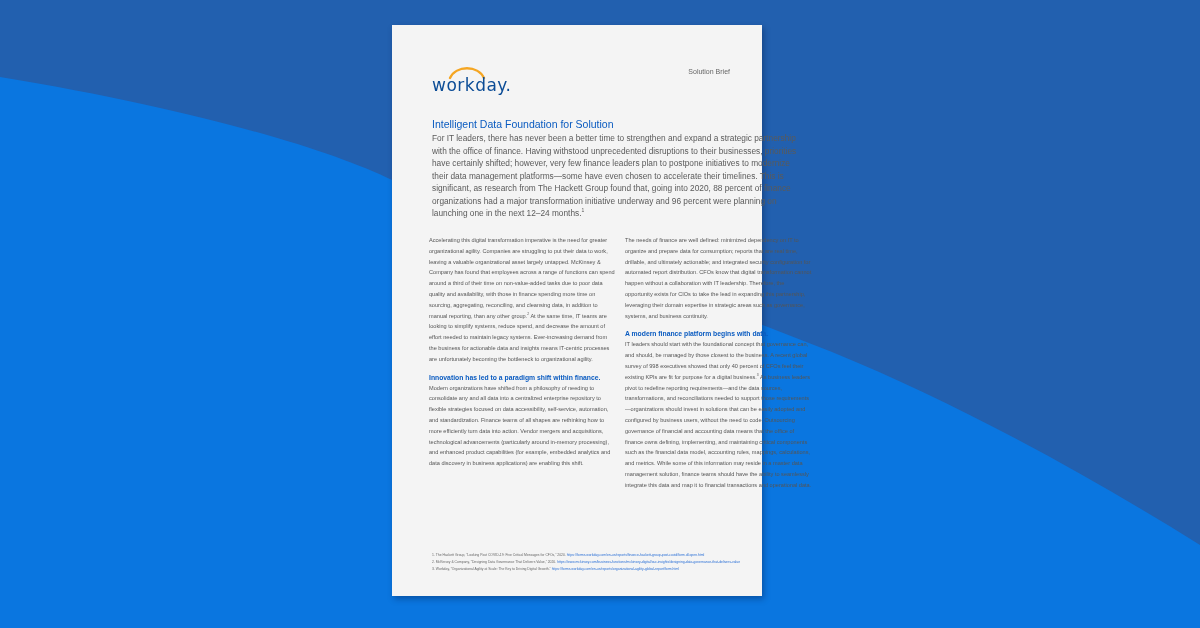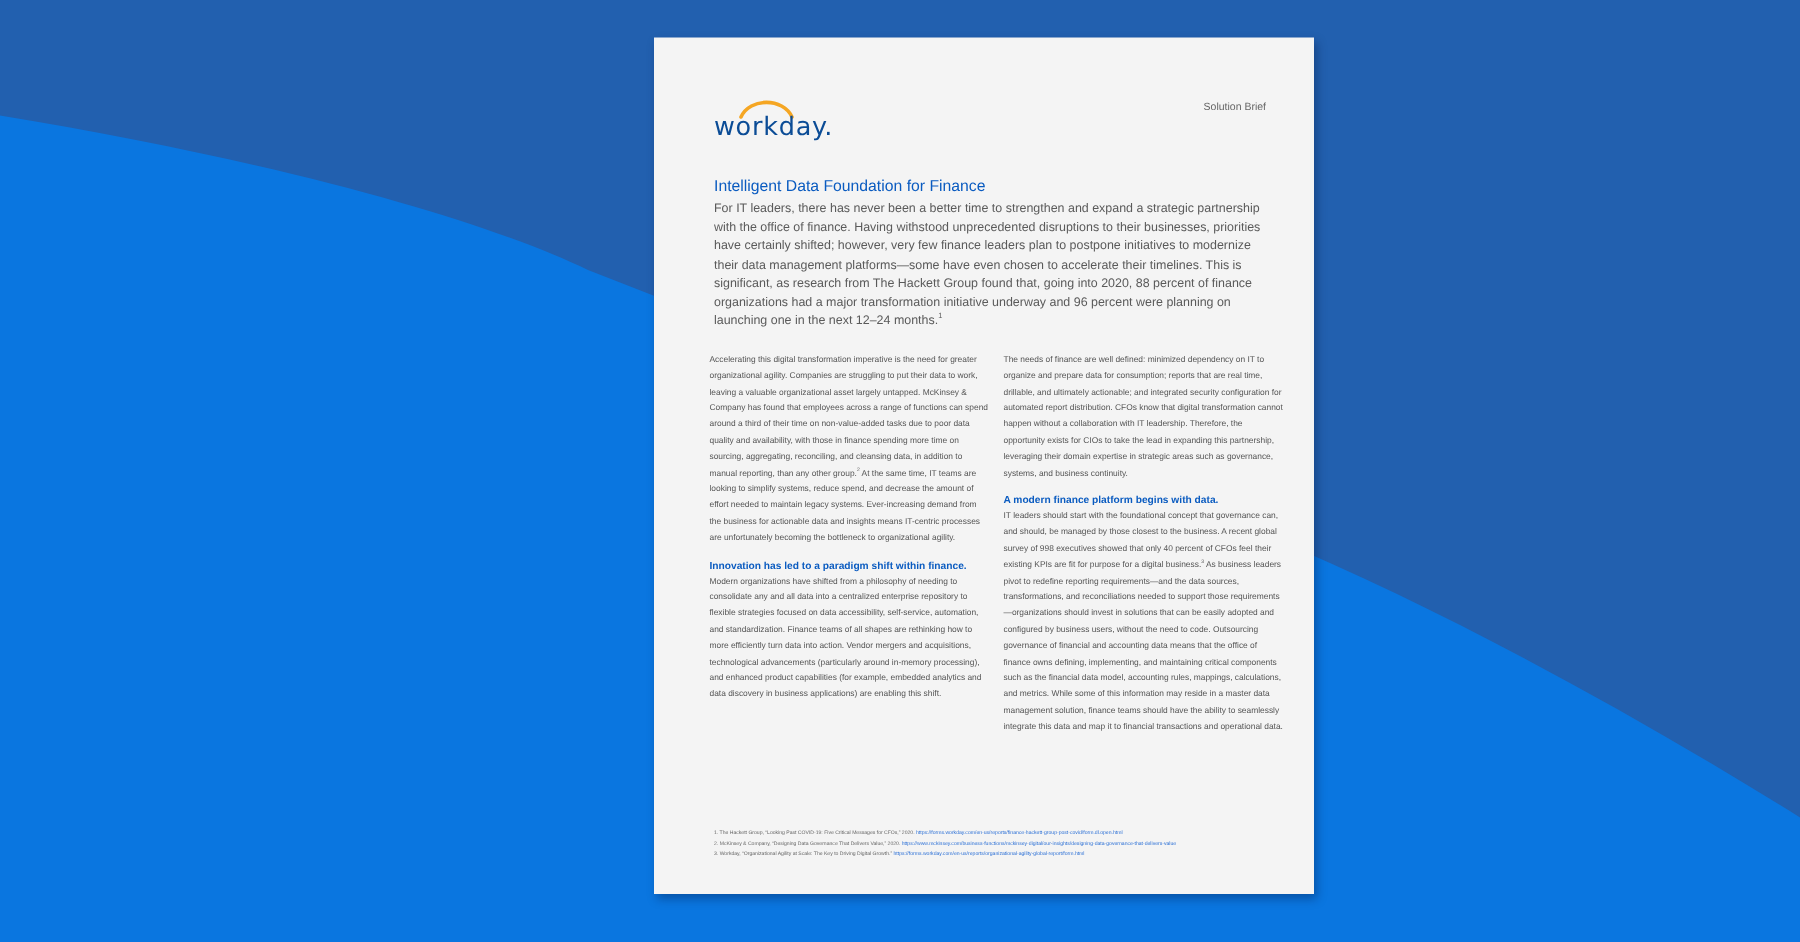--- a/index.html
+++ b/index.html
@@ -3,25 +3,24 @@
 <meta charset="utf-8">
 <style>
   html, body { margin: 0; padding: 0; }
   body {
     width: 1200px; height: 628px; overflow: hidden; position: relative;
     background: #2260AF;
     font-family: "Liberation Sans", sans-serif;
   }
   .bg-wave { position: absolute; left: 0; top: 0; width: 1200px; height: 628px; }
   .paper {
-    position: absolute; left: 392px; top: 25px; width: 440px; height: 571px;
+    position: absolute; left: 392px; top: 25px; width: 370px; height: 571px;
     background: #F4F4F4;
     box-shadow: 2px 3px 6px rgba(0, 20, 60, 0.35);
     box-sizing: border-box;
-    margin-left: 44px;
   }
   .logo { position: absolute; left: 40px; top: 36px; width: 76px; height: 34px; }
   .logo-text {
     position: absolute; left: 0; bottom: 0;
     font-family: "DejaVu Sans", sans-serif; font-size: 17px; letter-spacing: 0.5px;
     color: #0B4C96;
   }
   .doc-type {
     position: absolute; right: 32px; top: 43px;
     font-size: 7px; color: #666;
@@ -66,21 +65,21 @@
 
   <div class="logo">
     <svg width="76" height="34" viewBox="0 0 76 34" style="position:absolute;left:0;top:0;">
       <path d="M18,17 C24,4 46,4 52,17" stroke="#F5A623" stroke-width="2.4" fill="none" stroke-linecap="round"></path>
     </svg>
     <span class="logo-text">workday.</span>
   </div>
 
   <div class="doc-type">Solution Brief</div>
 
-  <h1 class="title" style="margin:0;">Intelligent Data Foundation for Finance</h1>
+  <h1 class="title" style="margin:0;">Intelligent Data Foundation for Solution</h1>
 
   <p class="intro"><span>For IT leaders, there has never been a better time to strengthen and expand a strategic partnership with the office of finance. Having withstood unprecedented disruptions to their businesses, priorities have certainly shifted; however, very few finance leaders plan to postpone initiatives to modernize their data management platforms—some have even chosen to accelerate their timelines. This is significant, as research from The Hackett Group found that, going into 2020, 88 percent of finance organizations had a major transformation initiative underway and 96 percent were planning on launching one in the next 12–24 months.</span><sup>1</sup></p>
 
   <div class="col col-left">
     <p><span>Accelerating this digital transformation imperative is the need for greater organizational agility. Companies are struggling to put their data to work, leaving a valuable organizational asset largely untapped. McKinsey &amp; Company has found that employees across a range of functions can spend around a third of their time on non-value-added tasks due to poor data quality and availability, with those in finance spending more time on sourcing, aggregating, reconciling, and cleansing data, in addition to manual reporting, than any other group.</span><sup>2</sup><span> At the same time, IT teams are looking to simplify systems, reduce spend, and decrease the amount of effort needed to maintain legacy systems. Ever-increasing demand from the business for actionable data and insights means IT-centric processes are unfortunately becoming the bottleneck to organizational agility.</span></p>
     <h3>Innovation has led to a paradigm shift within finance.</h3>
     <p>Modern organizations have shifted from a philosophy of needing to consolidate any and all data into a centralized enterprise repository to flexible strategies focused on data accessibility, self-service, automation, and standardization. Finance teams of all shapes are rethinking how to more efficiently turn data into action. Vendor mergers and acquisitions, technological advancements (particularly around in-memory processing), and enhanced product capabilities (for example, embedded analytics and data discovery in business applications) are enabling this shift.</p>
   </div>
 
   <div class="col col-right">

